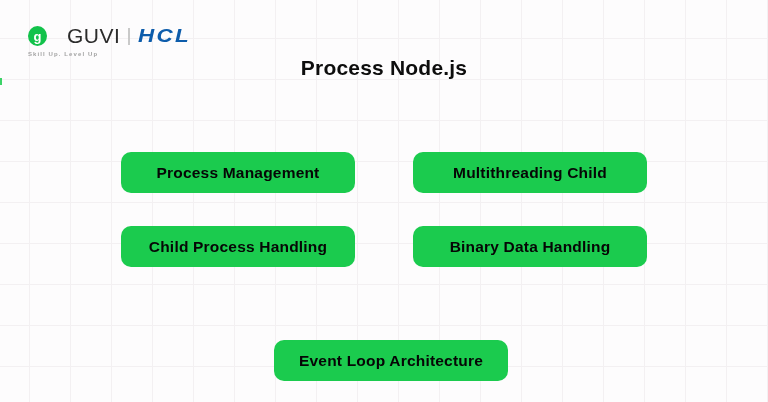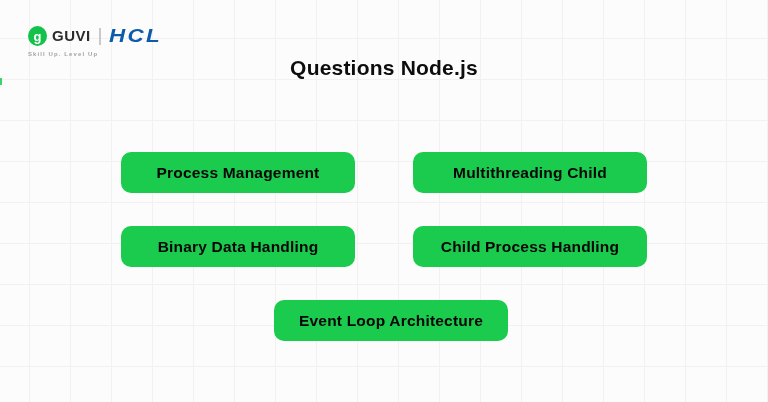--- a/index.html
+++ b/index.html
@@ -30,21 +30,21 @@
   .brand{position:absolute;left:28px;top:26px;}
   .logo-row{display:flex;align-items:center;}
   .guvi-mark{
     width:19px;height:20px;border-radius:50%;
     background:var(--guvi-green);
     color:#ffffff;font-weight:700;font-size:13px;line-height:1;
     display:flex;align-items:center;justify-content:center;
     flex:0 0 auto;
   }
   .guvi-text{
-    margin-left:5px;font-size:15px;font-weight:700;color:#2b2b2b;
+    margin-left:20px;font-size:21px;font-weight:400;color:#2b2b2b;
     letter-spacing:.5px;line-height:20px;
   }
   .brand-divider{width:2px;height:17px;background:#c9c9c9;margin:0 8px;}
   .hcl-text{
     font-size:19px;font-weight:800;font-style:italic;color:var(--hcl-blue);
     letter-spacing:2px;line-height:20px;
     transform:scaleX(1.18);transform-origin:left center;display:inline-block;
   }
   .tagline{
     margin-top:5px;font-size:6px;font-weight:600;letter-spacing:1.1px;
@@ -55,21 +55,21 @@
   .page-title{
     position:absolute;top:54px;left:0;width:768px;
     text-align:center;
     font-size:21px;line-height:27px;font-weight:800;
     color:var(--title-text);letter-spacing:.2px;
   }
 
   
   .topics{position:absolute;top:152px;left:0;width:768px;display:flex;flex-direction:column;align-items:center;}
   .topic-row{display:flex;gap:58px;margin-bottom:33px;}
-  .topic-row.center{transform:translateX(7px);margin-bottom:0;}
+  .topic-row.center{transform:translateX(7px);margin-bottom:0;margin-top:40px;}
   .topic-btn{
     width:234px;height:41px;border-radius:10px;
     background:var(--green);
     display:flex;align-items:center;justify-content:center;
     font-size:15.5px;font-weight:700;color:var(--button-text);
     letter-spacing:.2px;cursor:pointer;border:none;
   }
 
   
   .decor-dash{position:absolute;left:0;top:78px;width:2px;height:7px;background:var(--green);opacity:.85;}
@@ -85,31 +85,31 @@
         <span>g</span>
       </span>
       <span class="guvi-text">GUVI</span>
       <span class="brand-divider"></span>
       <span class="hcl-text">HCL</span>
     </div>
     <div class="tagline">Skill Up. Level Up</div>
   </header>
 
   <h1 class="page-title">
-    <span>Questions Node.js</span><br>
+    <span>Process Node.js</span><br>
   </h1>
 
   <main class="topics">
     <div class="topic-row">
       <div class="topic-btn">Process Management</div>
       <div class="topic-btn">Multithreading Child</div>
     </div>
     <div class="topic-row">
+      <div class="topic-btn">Child Process Handling</div>
       <div class="topic-btn">Binary Data Handling</div>
-      <div class="topic-btn">Child Process Handling</div>
     </div>
     <div class="topic-row center">
       <div class="topic-btn">Event Loop Architecture</div>
     </div>
   </main>
 
   <span class="decor-dash"></span>
 
 </div>
 

